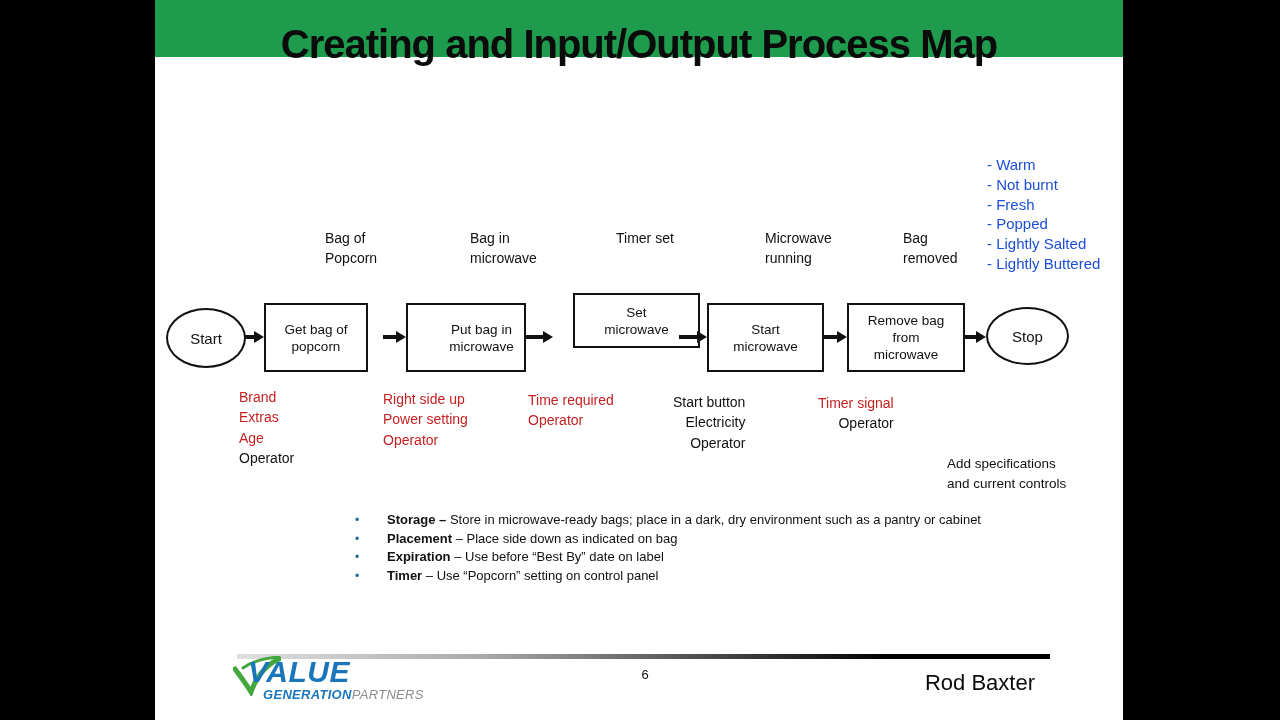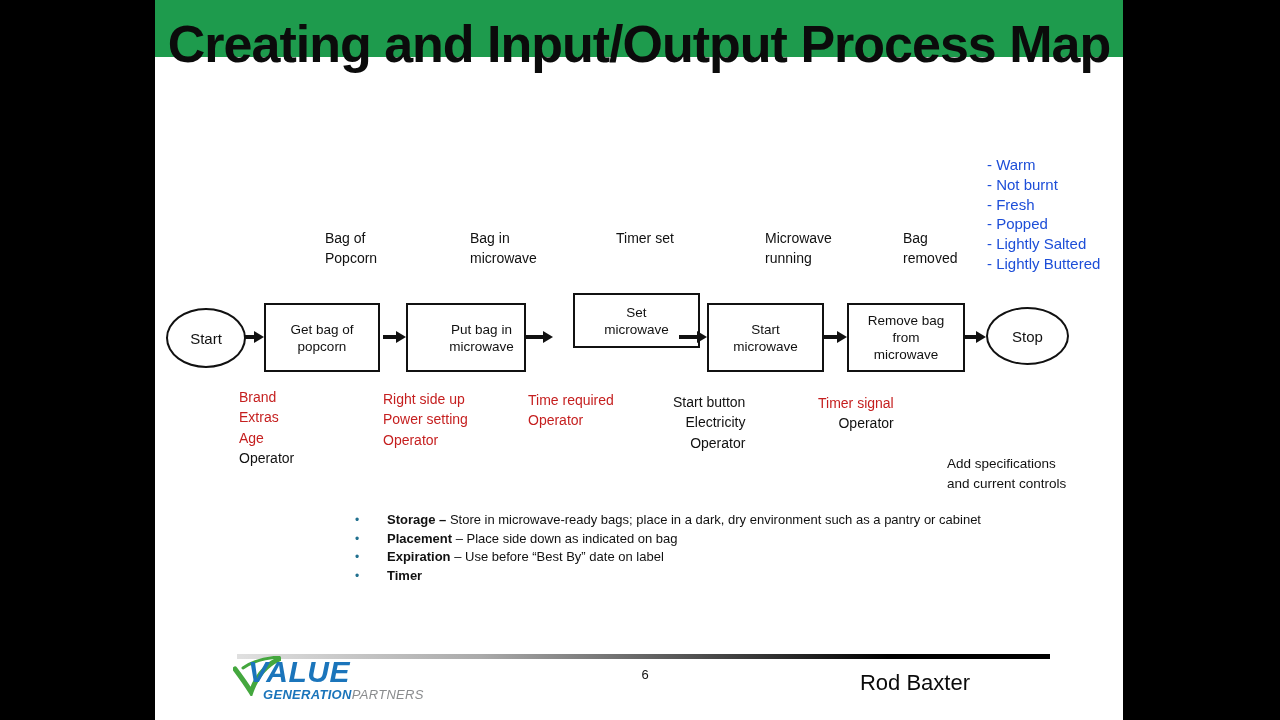--- a/index.html
+++ b/index.html
@@ -17,21 +17,21 @@
   }
   
   .header {
     position: absolute;
     left: 0; top: 0;
     width: 968px; height: 57px;
     background: #1e9b4d;
     display: flex; align-items: center; justify-content: center;
   }
   .header h1 {
-    font-size: 52px;
+    font-size: 40px;
     font-weight: bold;
     color: #0b0b0b;
     letter-spacing: -1px;
     white-space: nowrap;
     margin-top: 31px;
   }
   
   .terminator {
     position: absolute;
     border: 2.5px solid #111;
@@ -116,21 +116,21 @@
     position: absolute;
     left: 478px; top: 667px;
     width: 24px;
     text-align: center;
     font-size: 13px; color: #111;
   }
   .author {
     position: absolute;
     left: 640px; top: 670px;
     width: 240px;
-    text-align: center;
+    text-align: right;
     font-size: 22px; color: #0b0b0b;
   }
   .logo {
     position: absolute;
     left: 78px; top: 655px;
     width: 200px; height: 55px;
   }
   .logo .swoosh {
     position: absolute;
     left: 0; top: 1px;
@@ -184,21 +184,21 @@
 
   <div class="terminator" style="left:11px; top:308px; width:80px; height:60px;">
     <span>Start</span>
   </div>
 
   <div class="arrow" style="left:89px; top:331px; width:20px;">
       <div class="shaft"></div>
       <div class="head"></div>
     </div>
 
-  <div class="pbox" style="left:109px; top:303px; width:116px; height:69px;">Get bag of
+  <div class="pbox" style="left:109px; top:303px; width:104px; height:69px;">Get bag of
 popcorn</div>
 
   <div class="arrow" style="left:228px; top:331px; width:23px;">
       <div class="shaft"></div>
       <div class="head"></div>
     </div>
 
   <div class="pbox" style="left:251px; top:303px; width:120px; height:69px;padding-left:31px;">Put bag in
 microwave</div>
 
@@ -276,20 +276,21 @@
         <span class="rest"> – Place side down as indicated on bag</span>
     </li>
     <li>
       <span class="bullet">•</span>
       <span class="term">Expiration</span>
         <span class="rest"> – Use before “Best By” date on label</span>
     </li>
     <li>
       <span class="bullet">•</span>
       <span class="term">Timer</span>
+        <span class="rest"> – Use “Popcorn” setting on control panel</span>
     </li>
   </ul>
 
   <div class="footer-line"></div>
   <div class="page-number">6</div>
   <div class="author">Rod Baxter</div>
 
   <div class="logo">
     <svg class="swoosh" width="48" height="40" viewBox="0 0 48 40">
       <path d="M2 13 C8 21 13 28 18 36 C24 19 33 9 46 3" stroke="#44a73e" stroke-width="5" fill="none" stroke-linecap="round"></path>

